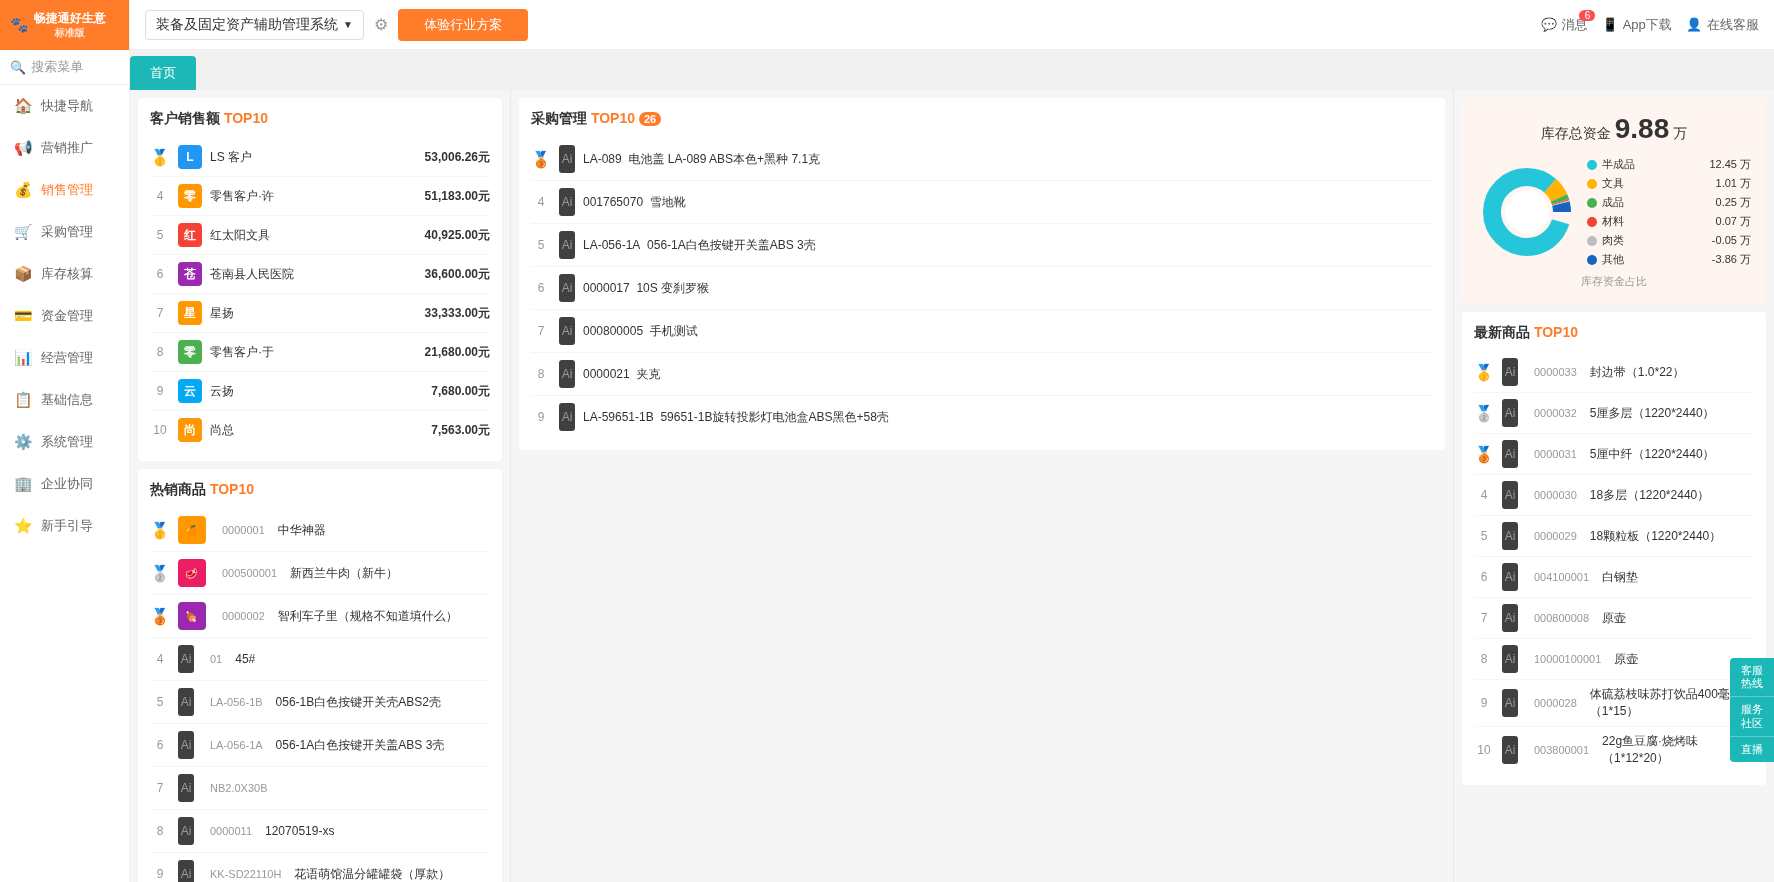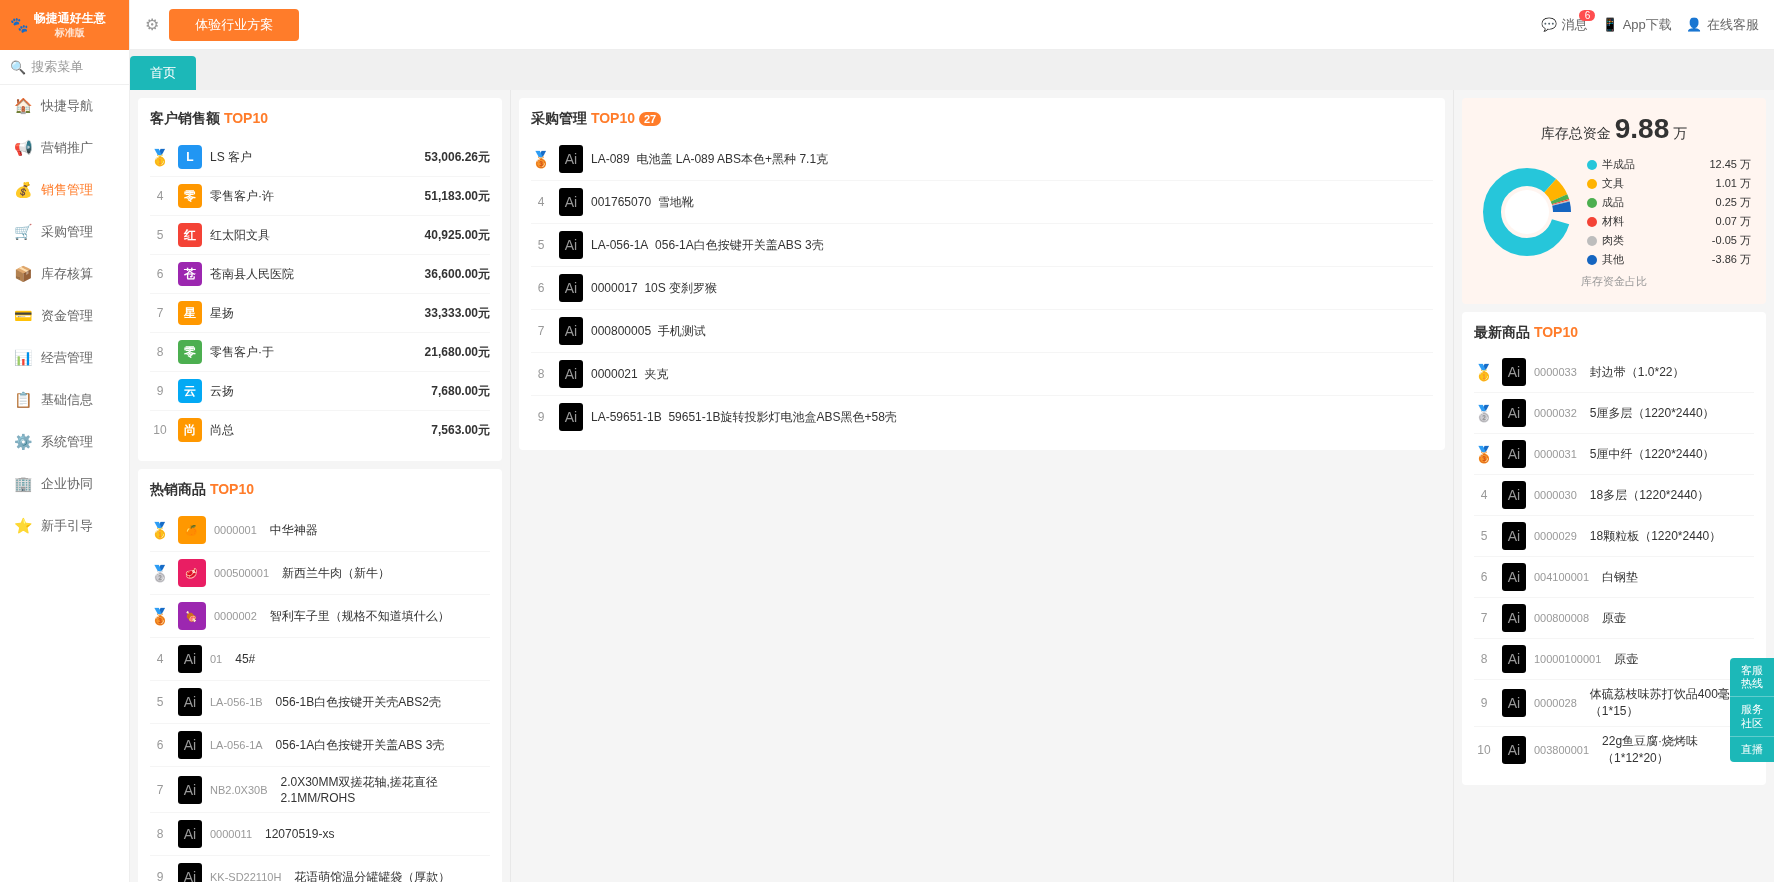--- a/index.html
+++ b/index.html
@@ -88,21 +88,21 @@
     .avatar-badge {
       width: 24px; height: 24px; border-radius: 4px; display: flex; align-items: center;
       justify-content: center; color: #fff; font-size: 12px; font-weight: bold; flex-shrink: 0;
     }
     .product-avatar {
       width: 28px; height: 28px; border-radius: 4px; background: #e8e8e8;
       display: flex; align-items: center; justify-content: center; overflow: hidden; flex-shrink: 0;
     }
     .item-name { flex: 1; color: #333; font-size: 12px; }
     .item-value { color: #333; font-size: 12px; font-weight: bold; }
-    .item-code { color: #999; font-size: 11px; margin-right: 5px; }
+    .item-code { color: #999; font-size: 11px; margin-right: 5px; margin-left: 8px; }
 
     
     .inventory-card { background: #fff5f0; border-radius: 4px; padding: 15px; margin: 8px; }
     .inventory-total { text-align: center; font-size: 14px; color: #333; margin-bottom: 10px; }
     .inventory-total .big-num { font-size: 28px; font-weight: bold; color: #333; }
     .inventory-total .unit { font-size: 14px; color: #333; }
     .inventory-chart-area { display: flex; gap: 10px; align-items: center; margin-top: 5px; }
     .donut-chart { position: relative; width: 100px; height: 100px; flex-shrink: 0; }
     .inventory-legend { flex: 1; font-size: 11px; }
     .legend-item { display: flex; align-items: center; gap: 5px; padding: 2px 0; }
@@ -128,23 +128,23 @@
       border-radius: 4px 0 0 4px; font-size: 11px; z-index: 200;
     }
     .float-item {
       padding: 6px 5px; text-align: center; cursor: pointer;
       border-bottom: 1px solid rgba(255,255,255,0.3); line-height: 1.2;
     }
     .float-item:last-child { border-bottom: none; }
     .orange-badge { background: #ff7c2a; color: #fff; font-size: 11px; padding: 1px 5px; border-radius: 10px; }
 
     .gray-img-placeholder {
-      width: 24px; height: 28px; background: #000000; border-radius: 3px;
+      width: 16px; height: 28px; background: #404040; border-radius: 3px;
       display: flex; align-items: center; justify-content: center;
-      font-size: 14px; color: #999; flex-shrink: 0;
+      font-size: 12px; color: #999; flex-shrink: 0;
     }
   </style>
 </head>
 <body>
 
 <div class="sidebar">
   <div class="sidebar-logo">
     <div>
       <div style="font-size:15px;">🐾</div>
     </div>
@@ -199,20 +199,24 @@
       <span>企业协同</span>
     </div>
     <div class="sidebar-item">
       <span class="sidebar-icon">⭐</span>
       <span>新手引导</span>
     </div>
   </div>
 </div>
 
 <div class="header">
+  <div class="header-dropdown">
+    <span>装备及固定资产辅助管理系统</span>
+    <span style="font-size:10px;">▼</span>
+  </div>
   <span class="header-gear">⚙</span>
   <button class="header-btn">体验行业方案</button>
   <div class="header-right">
     <div class="header-right-item">
       <span>💬</span>
       <span>消息</span>
       <span class="badge">6</span>
     </div>
     <div class="header-right-item">
       <span>📱</span>
@@ -338,21 +342,20 @@
         <div class="list-item">
           <div class="rank-num">6</div>
           <div class="gray-img-placeholder">Ai</div>
           <div class="item-code">LA-056-1A</div>
           <div class="item-name">056-1A白色按键开关盖ABS 3壳</div>
         </div>
         <div class="list-item">
           <div class="rank-num">7</div>
           <div class="gray-img-placeholder">Ai</div>
           <div class="item-code">NB2.0X30B</div>
-          <div class="item-name">2.0X30MM双搓花轴,搓花直径2.1MM/ROHS</div>
         </div>
         <div class="list-item">
           <div class="rank-num">8</div>
           <div class="gray-img-placeholder">Ai</div>
           <div class="item-code">0000011</div>
           <div class="item-name">12070519-xs</div>
         </div>
         <div class="list-item">
           <div class="rank-num">9</div>
           <div class="gray-img-placeholder">Ai</div>
@@ -361,21 +364,21 @@
         </div>
       </div>
     </div>
   </div>
 
   <div class="middle-panel">
     <div class="section-card">
       <div class="section-title">
         <span>采购管理</span>
         <span class="top10-label">TOP10</span>
-        <span class="orange-badge">27</span>
+        <span class="orange-badge">26</span>
       </div>
       <div>
         <div class="list-item">
           <div class="rank-medal">🥉</div>
           <div class="gray-img-placeholder">Ai</div>
           <div style="flex:1;font-size:12px;color:#333;">
             <span>LA-089</span>&nbsp;
             <span>电池盖 LA-089 ABS本色+黑种 7.1克</span>
           </div>
         </div>

